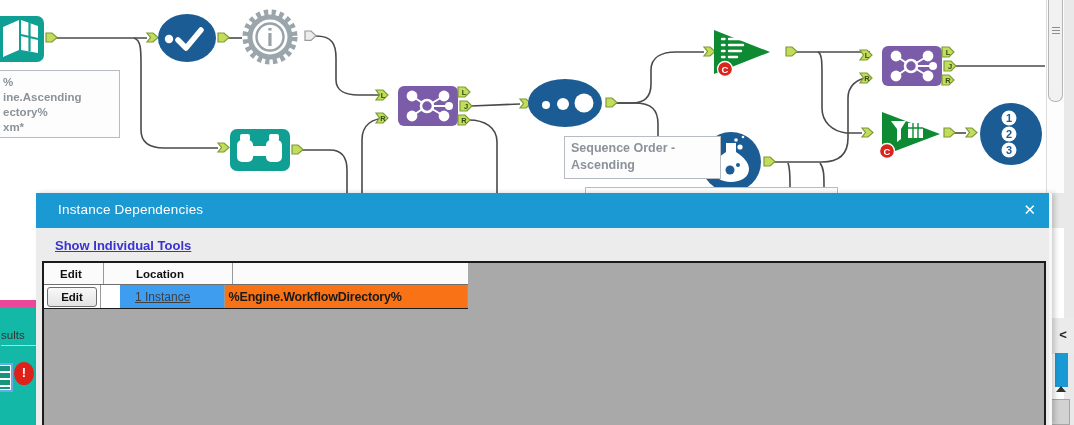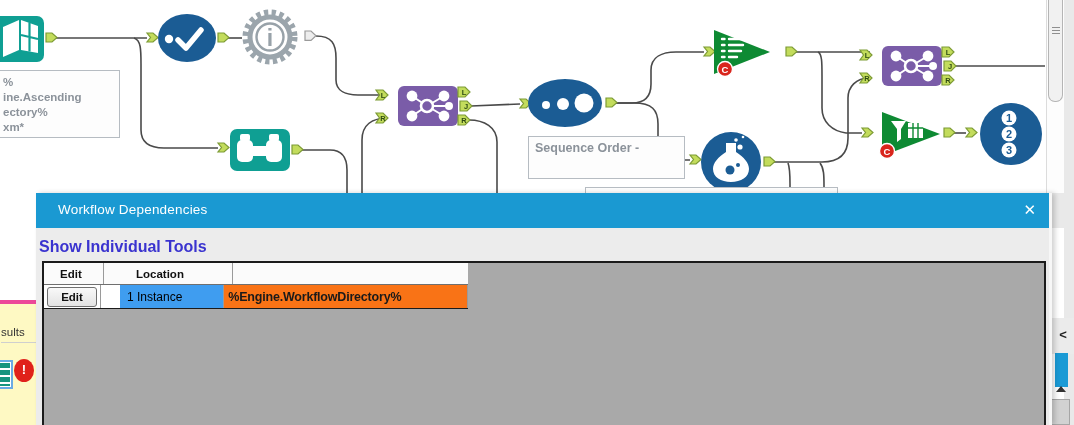--- a/index.html
+++ b/index.html
@@ -4,66 +4,66 @@
 <style>
   html,body{margin:0;padding:0;}
   body{font-family:"Liberation Sans",sans-serif;}
   #root{position:relative;width:1074px;height:425px;background:#ffffff;overflow:hidden;}
   #root *{box-sizing:border-box;}
 
   
   .anno{position:absolute;background:#fdfdfd;border:1px solid #b6bcc2;color:#8b929a;
         font-weight:bold;font-size:11.5px;line-height:15px;padding:4px 2px 2px 12px;}
   .anno div{white-space:nowrap;}
-  #anno-sort{font-size:12.5px;line-height:17px;padding:3px 4px 2px 6px;}
+  #anno-sort{font-size:12.5px;line-height:17px;padding:3px 4px 2px 6px;margin-left:36px;}
   #anno-sliver{height:8px;padding:0;}
 
   
   .vscroll{position:absolute;left:1046px;top:0;width:18px;height:193px;background:#fdfdfd;border-left:1px solid #dcdcdc;}
   .vthumb{position:absolute;left:1px;top:0;width:15px;height:102px;background:#f1f1f1;border:1px solid #b5b5b5;border-top:none;border-radius:0 0 7px 7px;}
   .vgrip{position:absolute;left:3px;top:27px;width:8px;height:9px;
          background:repeating-linear-gradient(#8f8f8f 0 1px,transparent 1px 3px);}
   .right-col{position:absolute;left:1064px;top:0;width:10px;height:425px;background:#e9e9e9;}
   .rp-gap{position:absolute;left:1052px;top:193px;width:12px;height:35px;background:#e9e9e9;}
   .rp-block{position:absolute;left:1052px;top:318px;width:22px;height:36px;background:#ebebeb;
             color:#222;font-weight:bold;font-size:13px;text-align:center;line-height:34px;}
   .rp-blue{position:absolute;left:1055px;top:353px;width:13px;height:34px;background:#1a9ad5;}
   .rp-arrow{position:absolute;left:1056px;top:386px;width:0;height:0;
             border-left:5px solid transparent;border-right:5px solid transparent;border-bottom:6px solid #333;}
   .rp-thumb{position:absolute;left:1050px;top:399px;width:20px;height:26px;background:#d2d2d2;border:1px solid #a6a6a6;}
 
   
-  .results-strip{position:absolute;left:0;top:300px;width:36px;height:125px;background:#fef9c3;border-top:4px solid #ec4899;}
+  .results-strip{position:absolute;left:0;top:300px;width:36px;height:125px;background:#14b8a6;border-top:7px solid #ec4899;}
   .results-title{position:absolute;left:1px;top:22px;width:35px;color:#333;font-size:11.5px;
                  border-bottom:1px solid #cfcfcf;padding-bottom:4px;}
   .res-grid-icon{position:absolute;left:-7px;top:56px;width:20px;height:29px;background:#fff;border:2px solid #6aaae4;}
   .res-grid-inner{position:absolute;left:1px;top:1px;right:1px;bottom:1px;background:
       repeating-linear-gradient(#17947e 0 5px,#ffffff 5px 7px);}
   .res-err{position:absolute;left:14px;top:55px;width:20px;height:23px;background:#e0211a;border-radius:50%;
            color:#fff;font-weight:bold;font-size:13px;text-align:center;line-height:22px;}
 
   
   .dialog{position:absolute;left:36px;top:193px;width:1016px;height:232px;background:#ececec;
           border-right:3px solid #f7f7f7;box-shadow:3px 0 5px rgba(0,0,0,.18);}
   .titlebar{position:absolute;left:0;top:0;width:100%;height:35px;background:#1a99d2;}
   .titlebar .title{position:absolute;left:22px;top:9px;color:#fff;font-size:13.5px;letter-spacing:.2px;}
   .titlebar .close{position:absolute;right:13px;top:8px;color:#fff;font-size:15px;cursor:pointer;}
-  .link{position:absolute;left:3px;top:45px;color:#3a33cf;font-weight:bold;font-size:16px;cursor:pointer;}
+  .link{position:absolute;left:19px;top:45px;color:#3a33cf;font-weight:bold;font-size:13px;text-decoration:underline;cursor:pointer;}
   .grid{position:absolute;left:6px;top:68px;width:1004px;height:164px;background:#a9a9a9;
         border:2px solid #1b1b1b;border-bottom:none;}
   .ghead,.grow{position:relative;display:flex;}
   .ghead{height:22px;border-bottom:1px solid #6f6f6f;width:424px;background:#fbfbfb;}
   .grow{height:24px;width:424px;border-bottom:1px solid #1b1b1b;background:#fff;}
   .hc{font-weight:bold;font-size:11.5px;color:#111;line-height:22px;padding-left:13px;border-right:1px solid #9a9a9a;}
   .gc{font-size:12px;line-height:24px;border-right:1px solid #9a9a9a;}
   .c-edit{width:60px;}
   .c-loc{width:110px;margin-left:19px;}
   .c-dep{width:258px;}
   .hc.c-edit{padding-left:16px;}
-  .gc.c-loc{color:#000000;background:#3f9df0;padding-left:7px;}
+  .gc.c-loc{color:#404040;background:#3f9df0;padding-left:15px;text-decoration:underline;}
   .gc.c-dep{color:#1a1a1a;background:#f97316;padding-left:4px;font-weight:600;font-size:12.5px;letter-spacing:-.2px;}
   .editbtn{display:block;margin:2px 3px;width:50px;height:20px;border:1px solid #707070;border-radius:3px;
            background:linear-gradient(#f9f9f9,#e3e3e3);font-family:inherit;font-weight:bold;font-size:11.5px;color:#111;}
 
   svg text{font-family:"Liberation Sans",sans-serif;}
 </style>
 </head>
 <body>
 
 <div id="root">
@@ -246,20 +246,21 @@
   </svg>
 
   <div class="anno" id="anno-src" style="left:-10px;top:70px;width:130px;height:68px;">
     <div>%</div>
     <div>ine.Ascending</div>
     <div>ectory%</div>
     <div>xm*</div>
   </div>
   <div class="anno" id="anno-sort" style="left:528px;top:136px;width:157px;height:43px;">
     <div>Sequence Order -</div>
+    <div>Ascending</div>
   </div>
   <div class="anno" id="anno-sliver" style="left:585px;top:187px;width:253px;"></div>
 
   <div class="vscroll">
     <div class="vthumb">
       <div class="vgrip"></div>
     </div>
   </div>
   <div class="right-col"></div>
   <div class="rp-gap"></div>
@@ -273,21 +274,21 @@
   <div class="results-strip">
     <div class="results-title">sults</div>
     <div class="res-grid-icon">
       <div class="res-grid-inner"></div>
     </div>
     <div class="res-err">!</div>
   </div>
 
   <div class="dialog">
     <div class="titlebar">
-      <span class="title">Workflow Dependencies</span>
+      <span class="title">Instance Dependencies</span>
       <span class="close">✕</span>
     </div>
     <a class="link">Show Individual Tools</a>
     <div class="grid">
       <div class="ghead">
         <div class="hc c-edit">Edit</div>
         <div class="hc c-loc">Location</div>
       </div>
       <div class="grow">
         <div class="gc c-edit">

